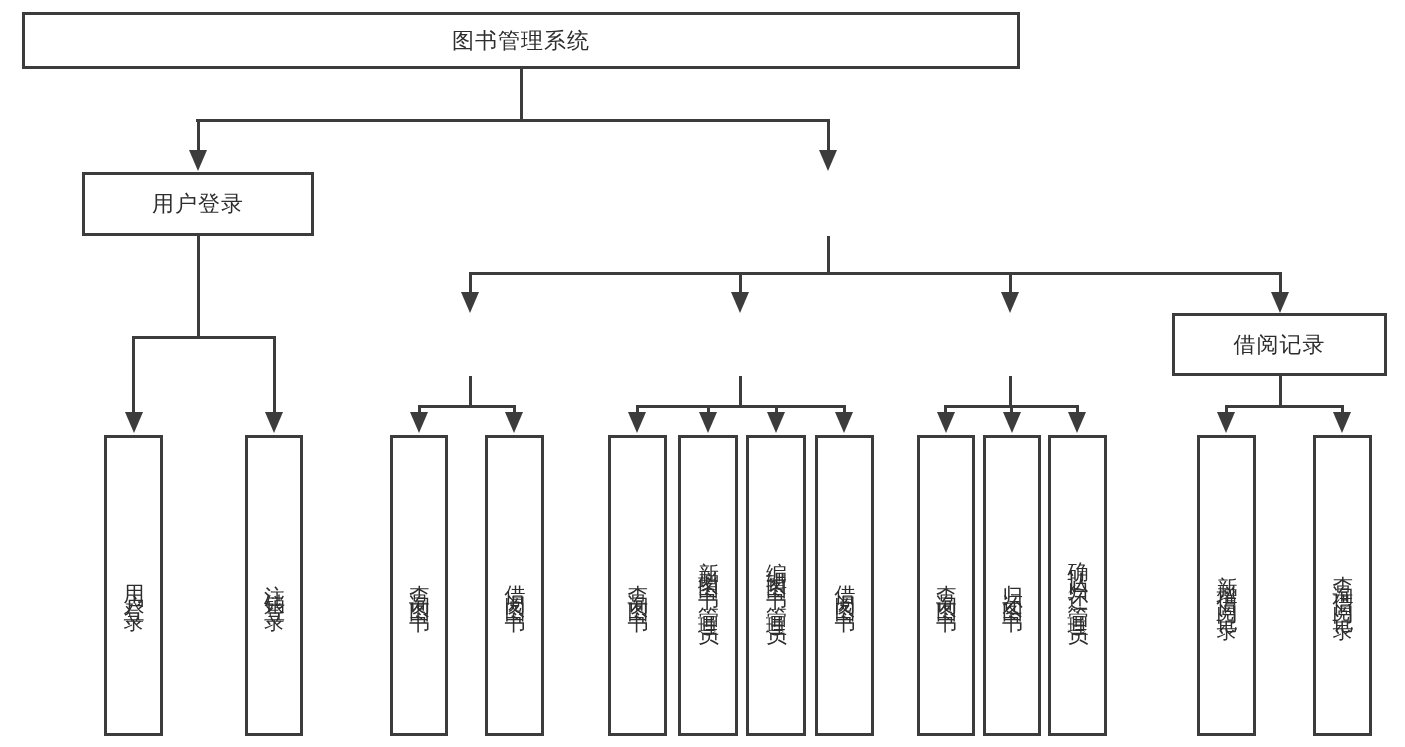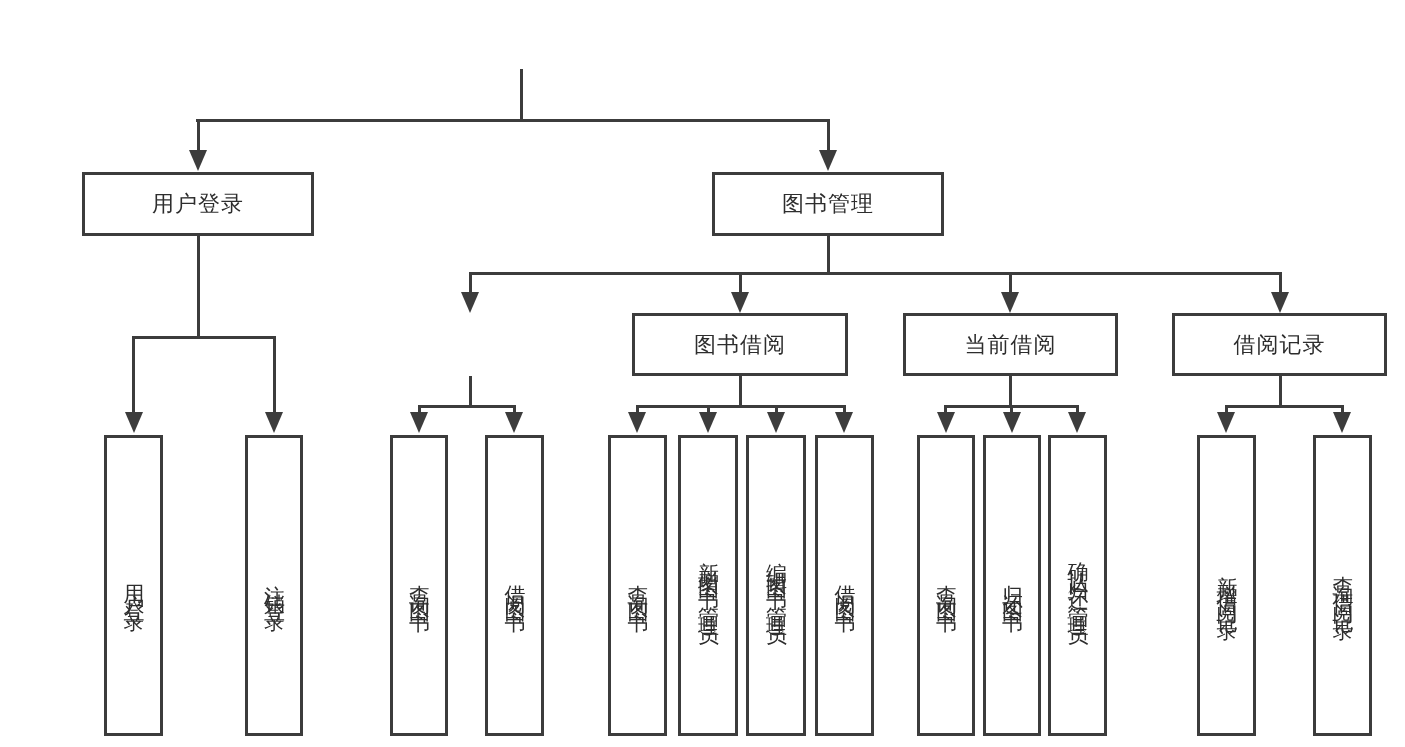--- a/index.html
+++ b/index.html
@@ -65,51 +65,49 @@
     color:var(--watermark);
     letter-spacing:1px;
     white-space:nowrap;
   }
 </style>
 </head>
 <body>
 
 <div class="canvas">
 
+  <div class="node" style="left:22px;top:12px;width:998px;height:57px">图书管理系统</div>
 
   <div class="vline" style="left:520px;top:69px;height:50px"></div>
   <div class="hline" style="left:196px;top:119px;width:634px"></div>
   <div class="vline" style="left:197px;top:119px;height:33px"></div>
   <div class="arrow" style="left:189px;top:150px"></div>
   <div class="vline" style="left:827px;top:119px;height:33px"></div>
   <div class="arrow" style="left:819px;top:150px"></div>
 
   <div class="node" style="left:82px;top:172px;width:232px;height:64px">用户登录</div>
-  <div class="node" style="left:712px;top:172px;width:232px;height:64px">图书管理</div>
 
   <div class="vline" style="left:197px;top:236px;height:100px"></div>
   <div class="hline" style="left:132px;top:336px;width:144px"></div>
   <div class="vline" style="left:132px;top:336px;height:77px"></div>
   <div class="arrow" style="left:125px;top:412px"></div>
   <div class="vline" style="left:273px;top:336px;height:77px"></div>
   <div class="arrow" style="left:265px;top:412px"></div>
 
   <div class="vline" style="left:827px;top:236px;height:36px"></div>
   <div class="hline" style="left:469px;top:272px;width:813px"></div>
   <div class="vline" style="left:469px;top:272px;height:22px"></div>
   <div class="arrow" style="left:461px;top:292px"></div>
   <div class="vline" style="left:739px;top:272px;height:22px"></div>
   <div class="arrow" style="left:731px;top:292px"></div>
   <div class="vline" style="left:1009px;top:272px;height:22px"></div>
   <div class="arrow" style="left:1001px;top:292px"></div>
   <div class="vline" style="left:1279px;top:272px;height:22px"></div>
   <div class="arrow" style="left:1271px;top:292px"></div>
 
-  <div class="node" style="left:632px;top:313px;width:216px;height:63px">图书借阅</div>
-  <div class="node" style="left:903px;top:313px;width:215px;height:63px">当前借阅</div>
   <div class="node" style="left:1172px;top:313px;width:215px;height:63px">借阅记录</div>
 
   <div class="vline" style="left:469px;top:376px;height:29px"></div>
   <div class="hline" style="left:418px;top:405px;width:98px"></div>
   <div class="vline" style="left:418px;top:405px;height:9px"></div>
   <div class="arrow" style="left:410px;top:412px"></div>
   <div class="vline" style="left:513px;top:405px;height:9px"></div>
   <div class="arrow" style="left:505px;top:412px"></div>
 
   <div class="vline" style="left:739px;top:376px;height:29px"></div>

